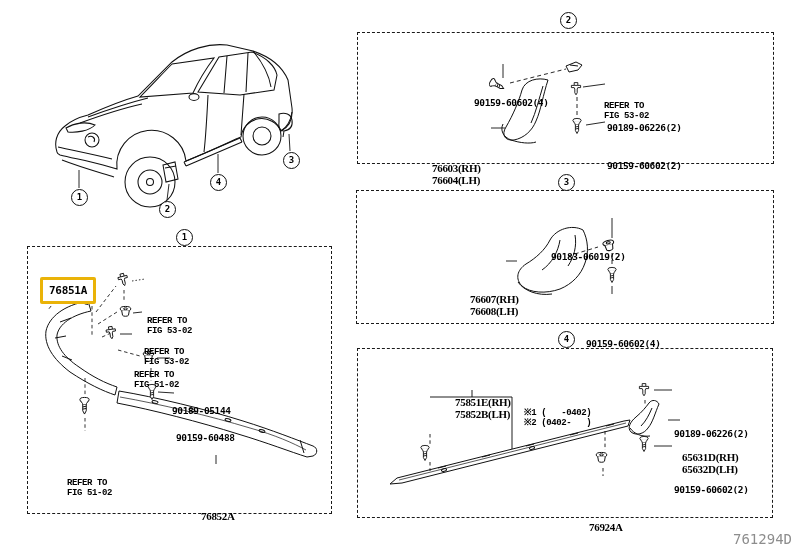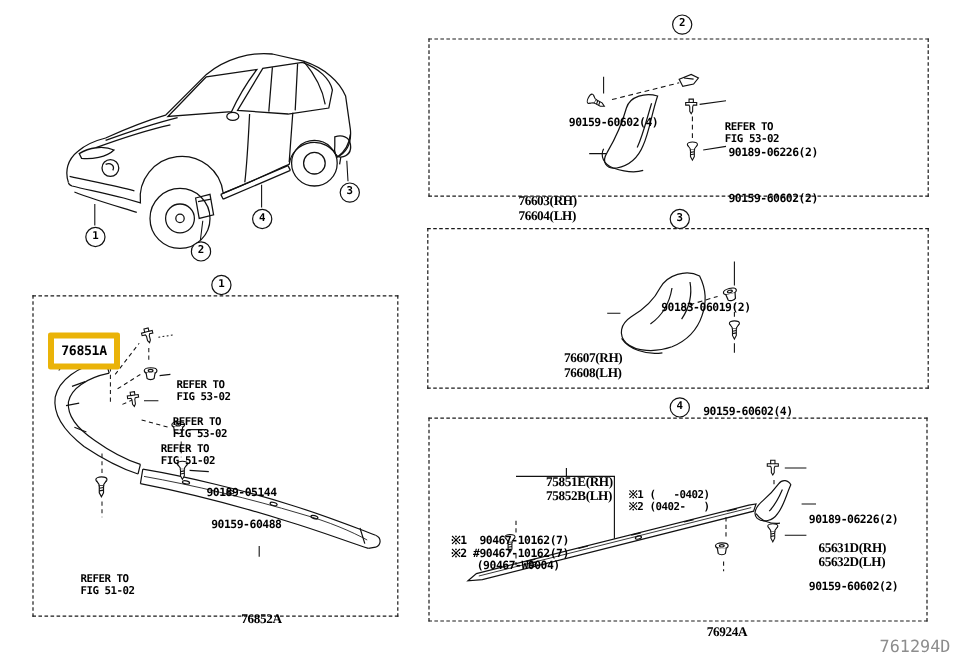--- a/index.html
+++ b/index.html
@@ -4,23 +4,23 @@
 <style>
   html,body{margin:0;padding:0;background:#fff;}
   #page{position:relative;width:796px;height:549px;background:#ffffff;overflow:hidden;
         font-family:"DejaVu Sans Mono",monospace;color:#000;}
   svg{position:absolute;left:0;top:0;}
   .panel{position:absolute;border:1.6px dashed #1a1a1a;background:transparent;}
   .badge{position:absolute;width:15px;height:15px;border:1.2px solid #111;border-radius:50%;
          background:#fff;font:700 9px/15px "DejaVu Sans Mono",monospace;text-align:center;z-index:5;}
   .t{position:absolute;white-space:pre;font-weight:700;letter-spacing:-0.4px;line-height:1.12;z-index:4;margin-top:44px;}
   .fn{font-size:9.5px;}
-  .rf{font-size:9px;}
+  .rf{font-size:9px;font-family:Liberation Mono, monospace;}
   .pn{font-size:11px;letter-spacing:-0.3px;font-family:Liberation Serif, serif;}
-  .redbox{position:absolute;left:40px;top:277px;width:50px;height:21px;border:5px solid #eab308;
+  .redbox{position:absolute;left:40px;top:277px;width:50px;height:21px;border:3px solid #eab308;
           border-radius:2px;background:#fff;z-index:4;display:flex;align-items:center;justify-content:center;}
   .redbox span{font-size:11px;font-weight:700;letter-spacing:-0.3px;}
   .watermark{position:absolute;left:733px;top:531px;font-size:14px;font-weight:400;
              color:#8d8d8d;letter-spacing:0;z-index:2;font-family:"DejaVu Sans Mono",monospace;}
 </style>
 </head>
 <body>
 
 <div id="page">
 
@@ -162,23 +162,20 @@
 
   <div class="t fn" style="left:551px;top:208px">90183-06019(2)</div>
   <div class="t pn" style="left:470px;top:249px">76607(RH)
 76608(LH)</div>
   <div class="t fn" style="left:586px;top:295px">90159-60602(4)</div>
 
   <div class="t pn" style="left:455px;top:352px">75851E(RH)
 75852B(LH)</div>
   <div class="t rf" style="left:524px;top:364px">※1 (   -0402)
 ※2 (0402-   )</div>
-  <div class="t fn" style="left:376px;top:402px">※1  90467-10162(7)
-※2 #90467-10162(7)
-    (90467-W0004)</div>
   <div class="t fn" style="left:674px;top:385px">90189-06226(2)</div>
   <div class="t pn" style="left:682px;top:407px">65631D(RH)
 65632D(LH)</div>
   <div class="t fn" style="left:674px;top:441px">90159-60602(2)</div>
   <div class="t pn" style="left:589px;top:477px">76924A</div>
 
   <div class="redbox">
     <span>76851A</span>
   </div>
   <div class="t rf" style="left:147px;top:272px">REFER TO

